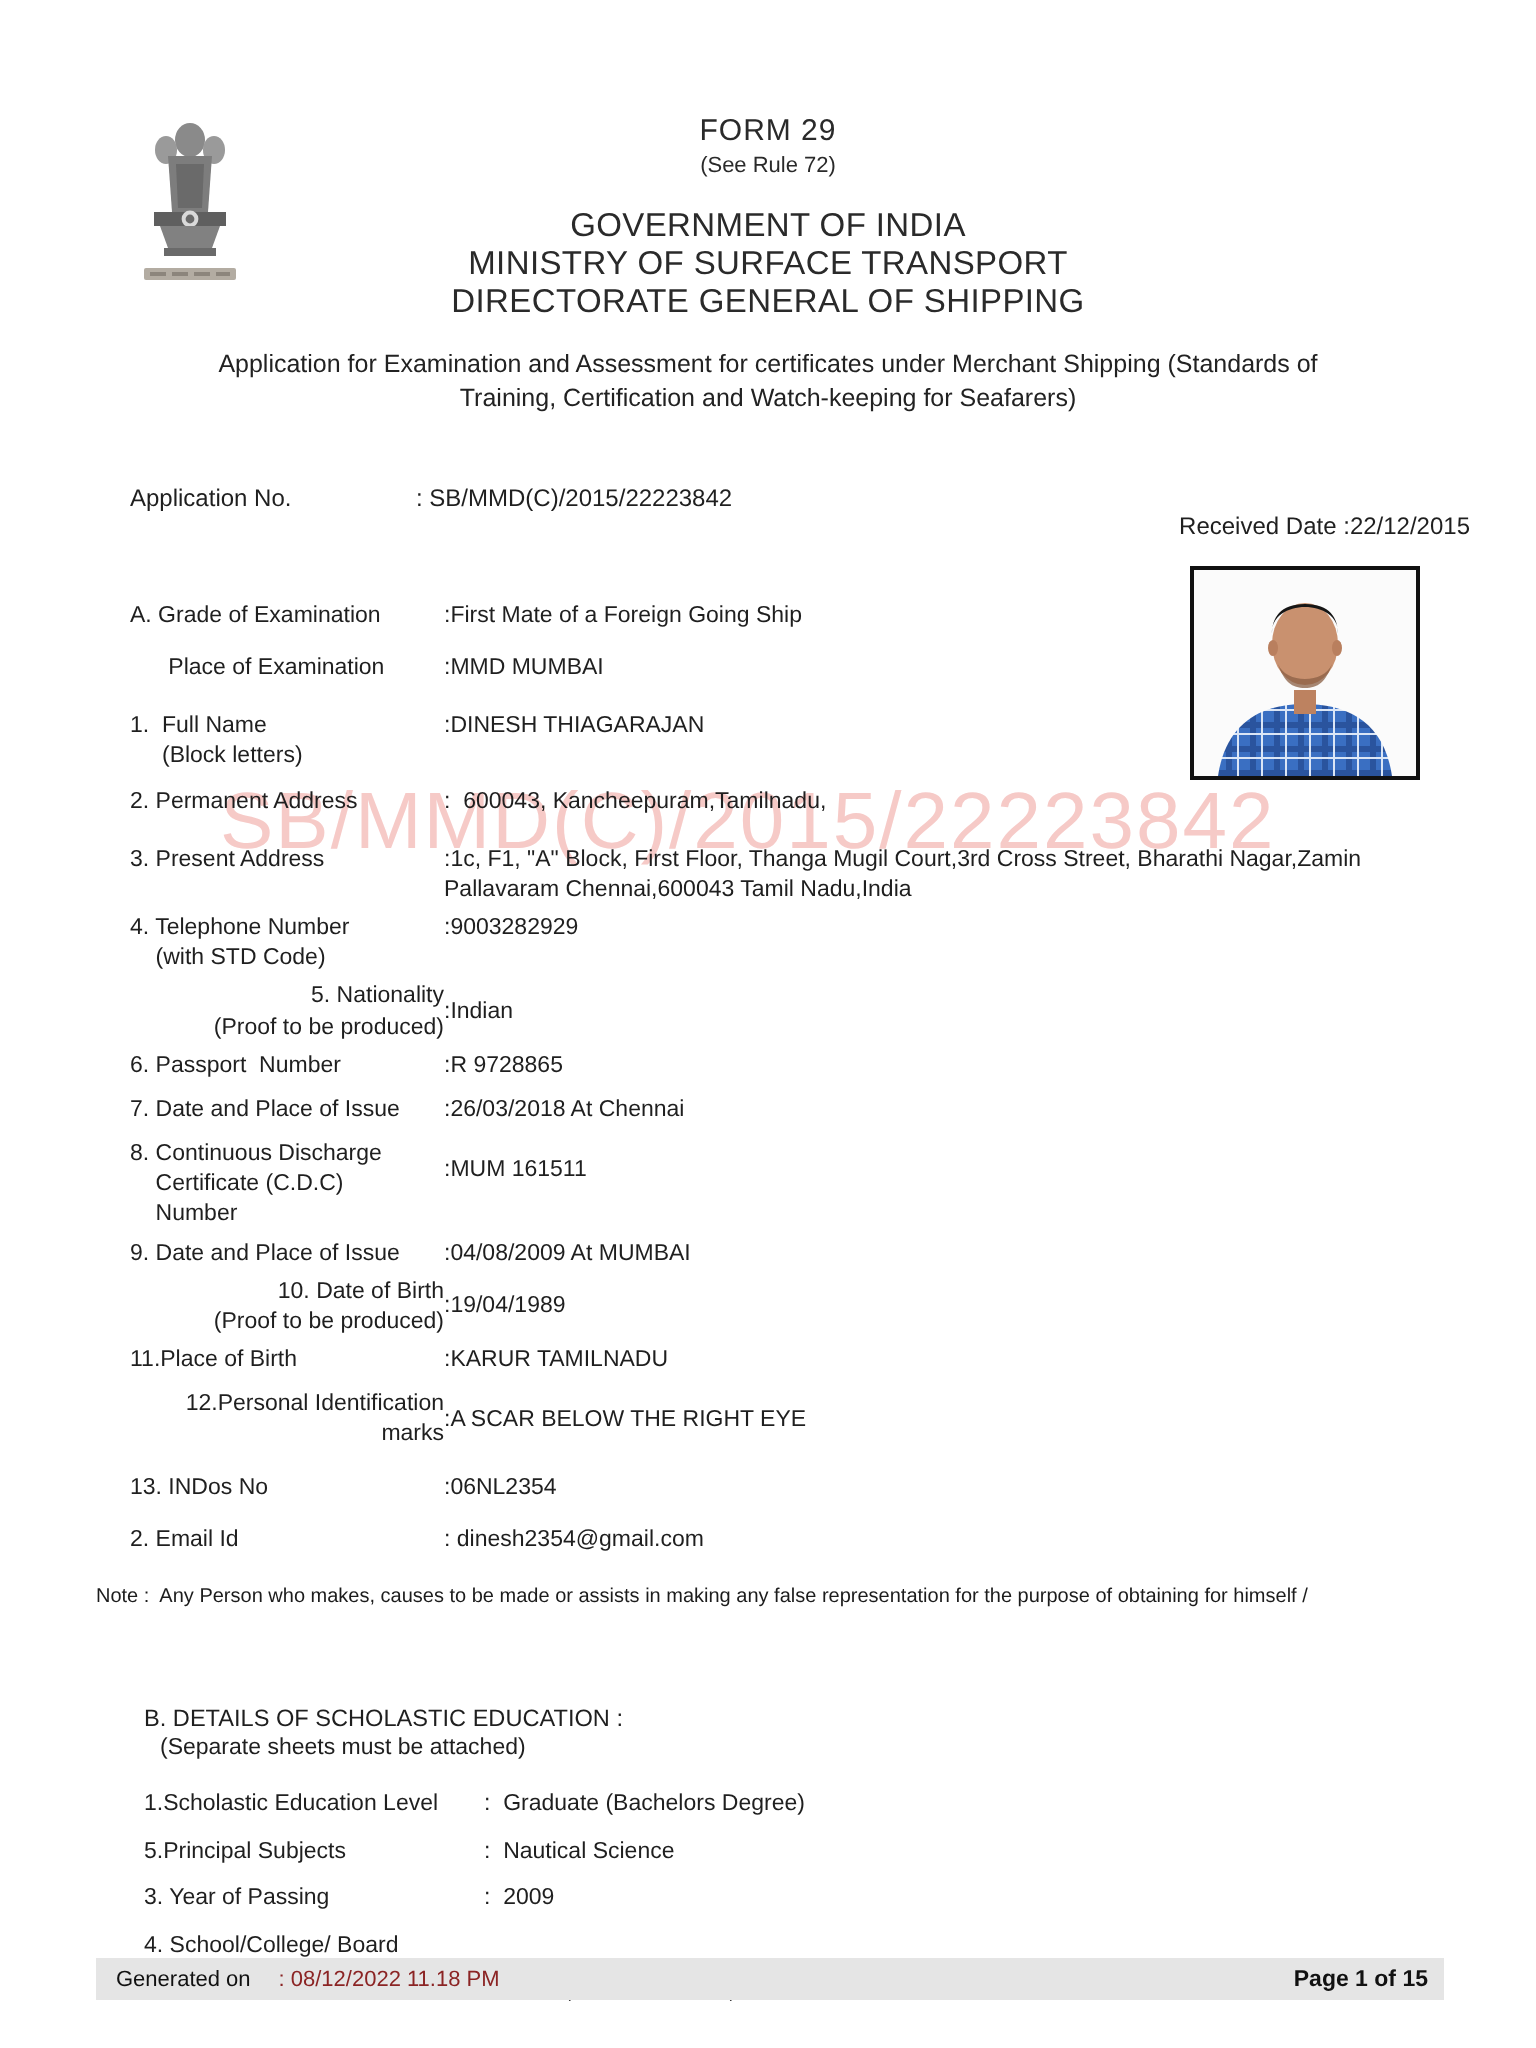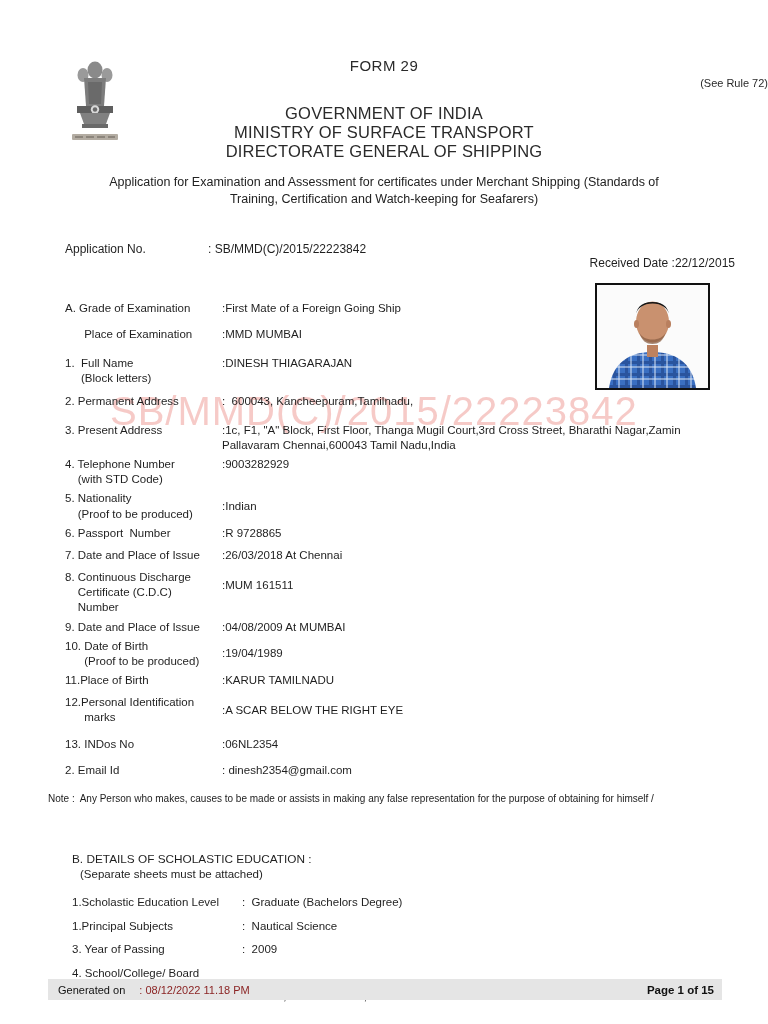--- a/index.html
+++ b/index.html
@@ -9,42 +9,42 @@
     width:768px; height:1024px;
     background:#ffffff;
     font-family:"Liberation Sans", sans-serif;
     color:#1f1f1f;
     overflow:hidden;
   }
   
   .emblem { position:absolute; left:64px; top:60px; width:62px; height:88px; }
   .header { padding-top:57px; text-align:center; }
   .form-title { font-size:15px; letter-spacing:.5px; color:#2a2a2a; }
-  .rule-line { font-size:11px; margin-top:3px; color:#2a2a2a;text-align:right; }
+  .rule-line { font-size:11px; margin-top:3px; color:#2a2a2a; }
   .gov-block { margin-top:15px; font-size:16.5px; line-height:1.16; color:#2a2a2a; letter-spacing:.2px; }
   .subtitle { margin:13px auto 0; max-width:600px; font-size:12.5px; line-height:1.3; color:#222; }
   
   .app-row { margin:35px 33px 0 65px; display:flex; justify-content:space-between; font-size:12px; position:relative; z-index:2; }
   .app-left { display:flex; }
   .app-label { width:143px; }
   .received { white-space:pre; }
   
   .watermark {
     position:absolute; left:110px; top:389px; z-index:0;
     font-size:40px; letter-spacing:1px; color:#ef9f9b; opacity:.55;
     white-space:nowrap;
   }
   
   .photo { position:absolute; left:595px; top:283px; width:115px; height:107px;
     border:2px solid #111; background:#fdfdfd; z-index:2; }
   .photo svg { display:block; width:100%; height:100%; }
   
   .section-a { position:relative; z-index:1; margin:17px 50px 0 65px; font-size:11.5px; line-height:1.32; }
   .row { display:flex; align-items:flex-start; margin-bottom:7px; }
-  .row.vc { align-items:center; }
+  .row.vc { align-items:center;text-align:right; }
   .row-label { width:157px; flex:0 0 157px; white-space:pre-wrap; }
   .row-value { white-space:pre-wrap; max-width:478px; }
   .row.mb14 { margin-bottom:14px; }
   .row.mb11 { margin-bottom:11px; }
   .row.mb4 { margin-bottom:4px; }
   .row .pt8 { padding-top:8px; }
   
   .note { margin:15px 40px 0 48px; font-size:10px; color:#1c1c1c; white-space:pre-wrap; }
   
   .section-b { margin:48px 48px 0 72px; font-size:11.5px; line-height:1.3; }
@@ -218,21 +218,21 @@
 
   <div class="section-b">
     <div class="sb-title">B. DETAILS OF SCHOLASTIC EDUCATION :</div>
     <div class="sb-sub">(Separate sheets must be attached)</div>
     <div class="sb-rows">
       <div class="sb-row">
         <div class="sb-label">1.Scholastic Education Level</div>
         <div class="sb-value">:  Graduate (Bachelors Degree)</div>
       </div>
       <div class="sb-row">
-        <div class="sb-label">1.Principal Subjects</div>
+        <div class="sb-label">5.Principal Subjects</div>
         <div class="sb-value">:  Nautical Science</div>
       </div>
       <div class="sb-row">
         <div class="sb-label">3. Year of Passing</div>
         <div class="sb-value">:  2009</div>
       </div>
       <div class="sb-row">
         <div class="sb-label">4. School/College/ Board</div>
       </div>
       <div class="sb-row">

